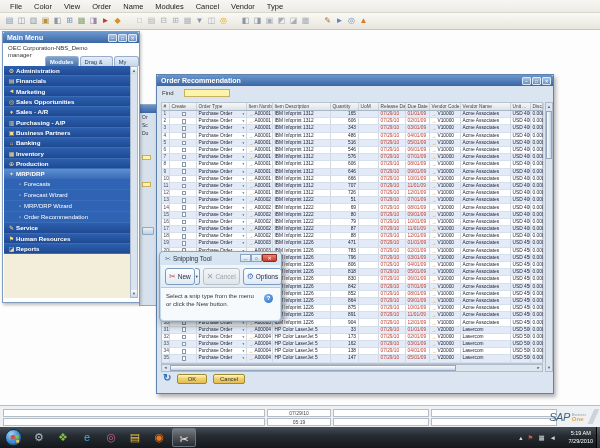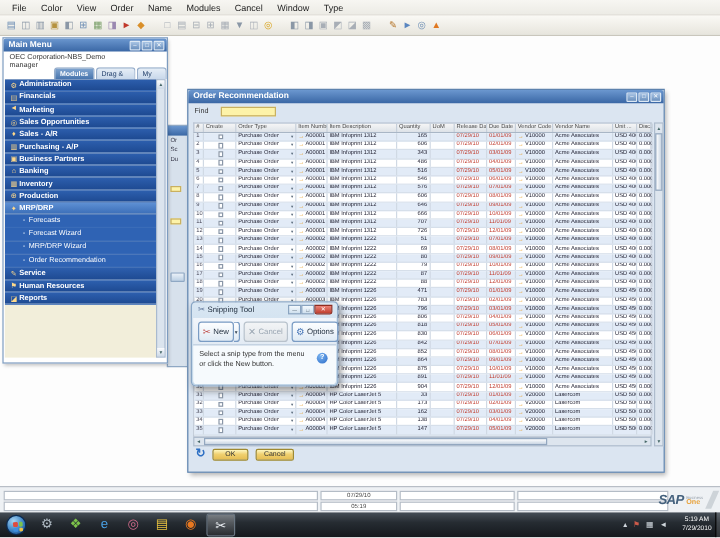--- a/index.html
+++ b/index.html
@@ -85,21 +85,21 @@
   .snip-btn.disabled { border-color:#b8c2cc; color:#9aa6b2; background:linear-gradient(#f2f4f6,#e2e6ea); }
   .snip-dd { width:8px; height:17px; background:linear-gradient(#fdfeff,#dfeaf4); border:1px solid #7a9cc4; border-left:none; border-radius:0 3px 3px 0; margin-left:-3px; font-size:4px; text-align:center; line-height:16px; color:#345; }
   .snip-body { position:absolute; left:1px; top:36px; right:1px; bottom:1px; background:#f6fafd; border-radius:0 0 3px 3px; padding:4px 5px; }
   .snip-msg { font-size:6px; color:#333; line-height:8px; }
   .snip-help { position:absolute; right:7px; top:6px; width:9px; height:9px; border-radius:50%; background:radial-gradient(circle at 35% 30%,#7ab4f0,#2a6ac8); color:#fff; font-size:6px; font-weight:bold; text-align:center; line-height:9px; }
 
   
   .statusbar { position:absolute; left:0; top:405px; width:600px; height:22px; background:#eef1f4; border-top:1px solid #b8bec6; }
   .sb-cell { position:absolute; height:8px; background:#fff; border:1px solid #b4bcc6; font-size:5px; color:#444; line-height:7px; text-align:center; overflow:hidden; }
   .sap-logo { position:absolute; right:4px; top:3px; display:flex; align-items:center; gap:2px; }
-  .sap-word { font-size:11px; font-weight:bold; font-style:italic; color:#44617d; letter-spacing:-0.5px; }
+  .sap-word { font-size:11px; font-weight:normal; font-style:italic; color:#44617d; letter-spacing:-0.5px; }
   .sap-sub { display:flex; flex-direction:column; line-height:4px; }
   .sap-biz { font-size:3.5px; color:#98a2ac; }
   .sap-one { font-size:6px; font-weight:bold; color:#e8a33d; }
   .sap-slash { width:5px; height:15px; background:#cdd3d8; transform:skewX(-24deg); margin-left:3px; }
 
   
   .taskbar { position:absolute; left:0; top:427px; width:600px; height:21px; background:linear-gradient(#454e57,#262c32 40%,#14181c); }
   .orb { position:absolute; left:5px; top:2px; width:17px; height:17px; border-radius:50%; background:radial-gradient(circle at 35% 28%,#a6d4f2,#3b82c4 55%,#123f78); border:1px solid #0c2a50; }
   .flag { position:absolute; left:4.5px; top:4.5px; width:8px; height:8px; display:grid; grid-template-columns:1fr 1fr; grid-template-rows:1fr 1fr; gap:1px; transform:rotate(-4deg); }
   .flag span { border-radius:1px; }
@@ -119,21 +119,21 @@
 
   <div class="menubar">
 
   <span class="mb-item">File</span>
       <span class="mb-item">Color</span>
       <span class="mb-item">View</span>
       <span class="mb-item">Order</span>
       <span class="mb-item">Name</span>
       <span class="mb-item">Modules</span>
       <span class="mb-item">Cancel</span>
-      <span class="mb-item">Window</span>
+      <span class="mb-item">Vendor</span>
       <span class="mb-item">Type</span>
     </div>
 
   <div class="toolbar">
 
   <span class="tb-icon" style="color: rgb(110, 143, 181);">▤</span>
       <span class="tb-icon" style="color: rgb(138, 151, 166);">◫</span>
       <span class="tb-icon" style="color: rgb(138, 151, 166);">▥</span>
       <span class="tb-icon" style="color: rgb(181, 146, 63);">▣</span>
       <span class="tb-icon" style="color: rgb(138, 151, 166);">◧</span>

